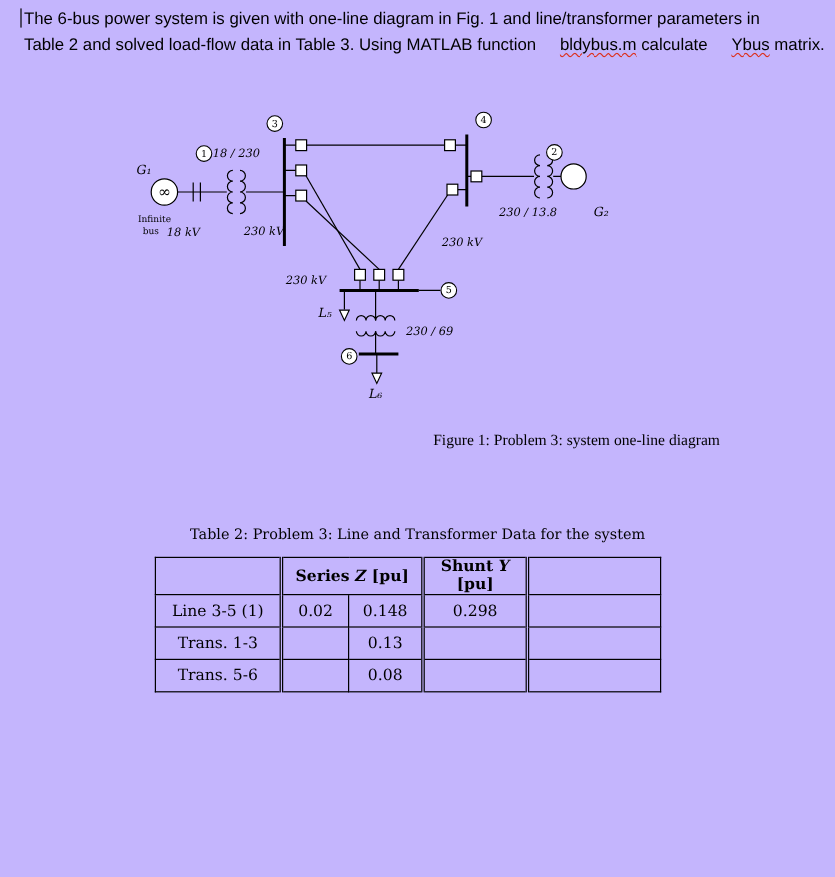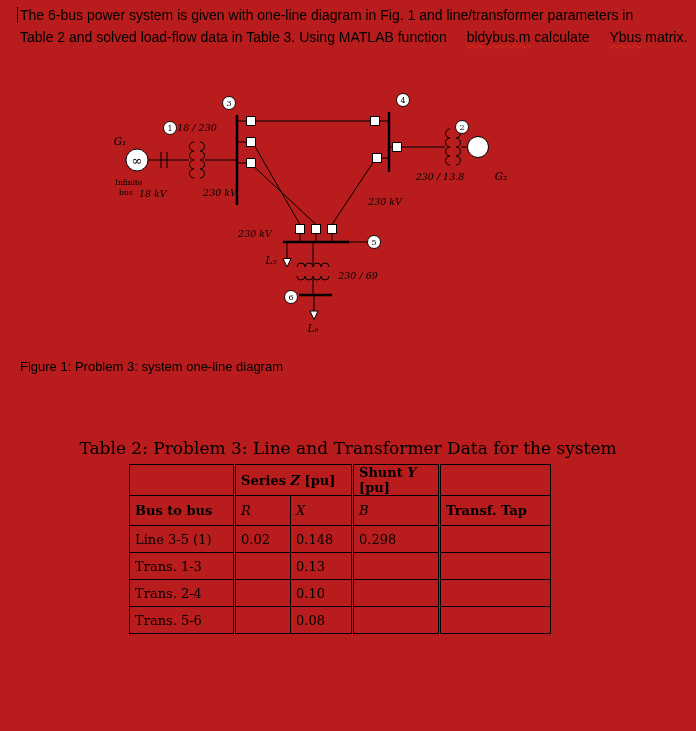--- a/index.html
+++ b/index.html
@@ -1,35 +1,35 @@
 <!DOCTYPE html>
 <html><head>
 <meta charset="utf-8">
 <style>
   * { margin:0; padding:0; box-sizing:border-box; }
   html,body { background:#fff; }
-  .page { position:relative; width:696px; height:731px; background:#b91c1c; color:#000;
+  .page { position:relative; width:696px; height:731px; background:#c4b5fd; color:#000;
           font-family:"Liberation Sans", sans-serif; overflow:hidden; }
 
   .cursor { position:absolute; left:17px; top:7px; width:1px; height:16px; background:#000; }
 
   .para { position:absolute; left:20px; top:5px; width:672px; font-size:14px; line-height:21.7px; }
   .para .ln { white-space:nowrap; }
   .sq { text-decoration:underline; text-decoration-style:wavy; text-decoration-color:#dc3220;
         text-decoration-thickness:1px; text-underline-offset:2px;padding-left:16px; }
 
   .figure { position:absolute; left:95px; top:85px; }
-  .figcap { position:absolute; left:20px; top:359px; width:580px; text-align:left;
-            font-family:Liberation Sans, sans-serif; font-size:13px; }
+  .figcap { position:absolute; left:20px; top:359px; width:580px; text-align:right;
+            font-family:Liberation Serif, serif; font-size:13px; }
   .tabcap { position:absolute; left:0; top:438px; width:696px; text-align:center;
-            font-family:"DejaVu Serif", serif; font-size:17px; }
+            font-family:"DejaVu Serif", serif; font-size:12px; }
 
   .tbl { position:absolute; left:129px; top:464px; border-collapse:collapse;
          font-family:"DejaVu Serif", serif; font-size:13px; }
-  .tbl td, .tbl th { border:1px solid #000; text-align:left; vertical-align:middle;
+  .tbl td, .tbl th { border:1px solid #000; text-align:center; vertical-align:middle;
                      padding:0 5px; height:27px; font-weight:normal; }
   .tbl .hrow td, .tbl .hrow th { height:30px; }
   .tbl th { font-weight:bold; }
   .tbl .dblr { border-right:3px double #000; }
   .tbl .var { font-style:italic; }
 
   svg text { font-family:"DejaVu Serif", serif; fill:#000; }
   .lbl { font-style:italic; font-size:9.5px; }
   .lbl2 { font-style:italic; font-size:10.5px; }
   .small { font-size:7.5px; }
@@ -163,45 +163,31 @@
         <col style="width:87px">
         <col style="width:111px">
     </colgroup>
     <tbody>
         <tr class="hrow">
       <td class="dblr"></td>
       <th colspan="2" class="dblr"><span>Series </span><span class="var">Z</span><span> [pu]</span></th>
       <th class="dblr"><span>Shunt </span><span class="var">Y</span><span> [pu]</span></th>
       <td></td>
     </tr>
-    <tr class="hrow">
-      <th class="dblr">Bus to bus</th>
-      <td><span class="var">R</span></td>
-      <td class="dblr"><span class="var">X</span></td>
-      <td class="dblr"><span class="var">B</span></td>
-      <th>Transf. Tap</th>
-    </tr>
     <tr>
       <td class="dblr">Line 3-5 (1)</td>
       <td>0.02</td>
       <td class="dblr">0.148</td>
       <td class="dblr">0.298</td>
       <td></td>
     </tr>
     <tr>
       <td class="dblr">Trans. 1-3</td>
       <td></td>
       <td class="dblr">0.13</td>
-      <td class="dblr"></td>
-      <td></td>
-    </tr>
-    <tr>
-      <td class="dblr">Trans. 2-4</td>
-      <td></td>
-      <td class="dblr">0.10</td>
       <td class="dblr"></td>
       <td></td>
     </tr>
     <tr>
       <td class="dblr">Trans. 5-6</td>
       <td></td>
       <td class="dblr">0.08</td>
       <td class="dblr"></td>
       <td></td>
     </tr>

